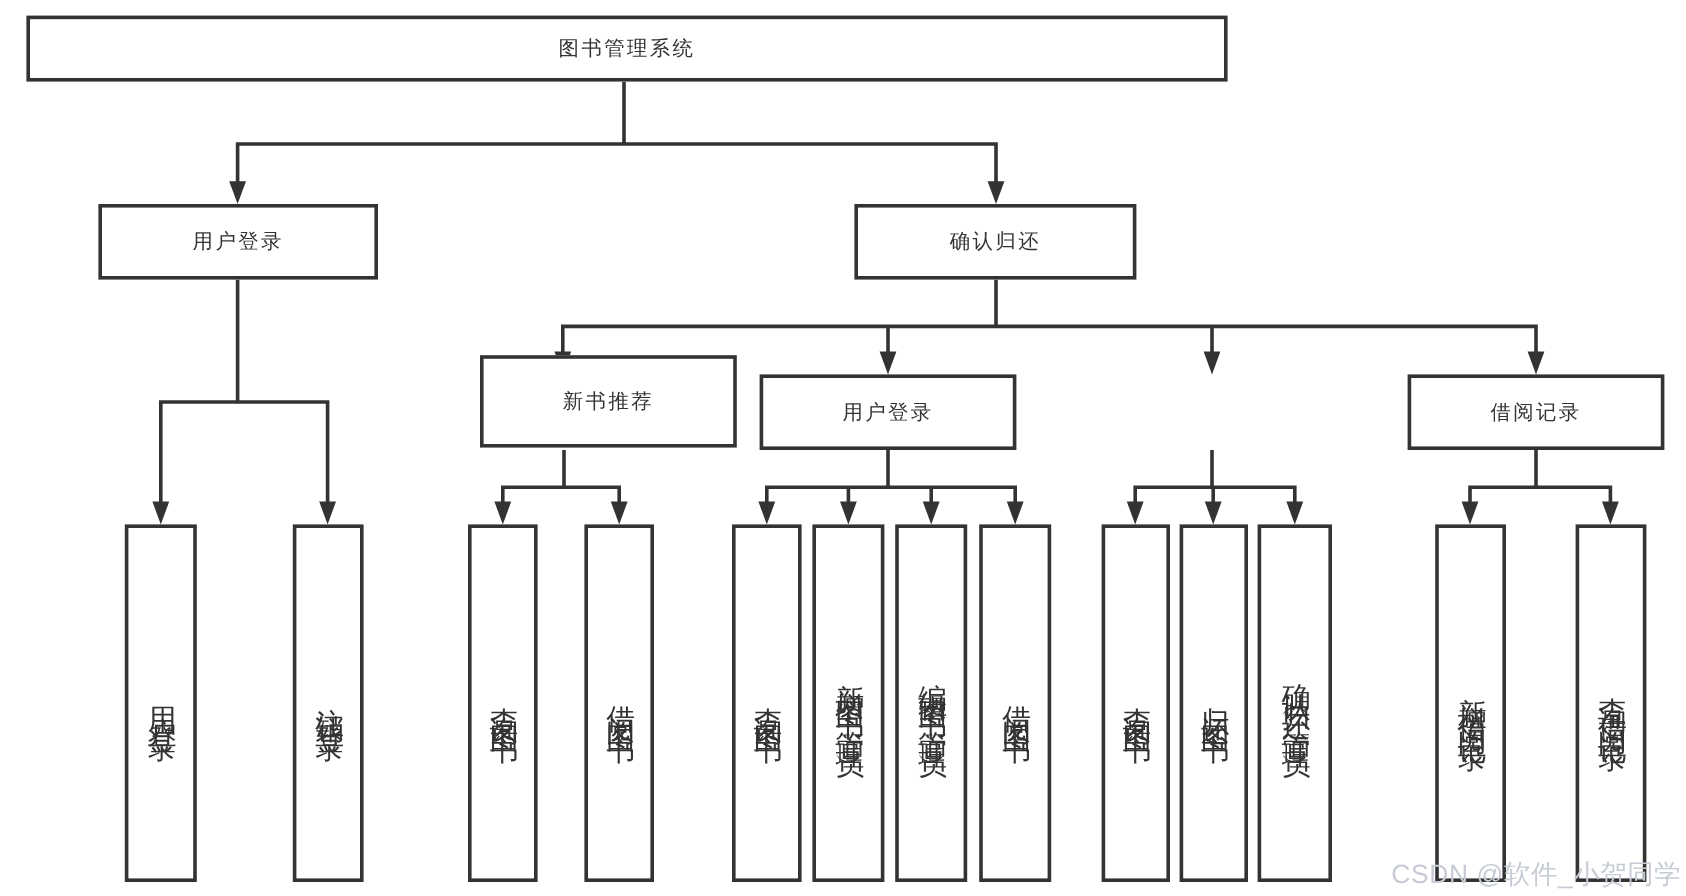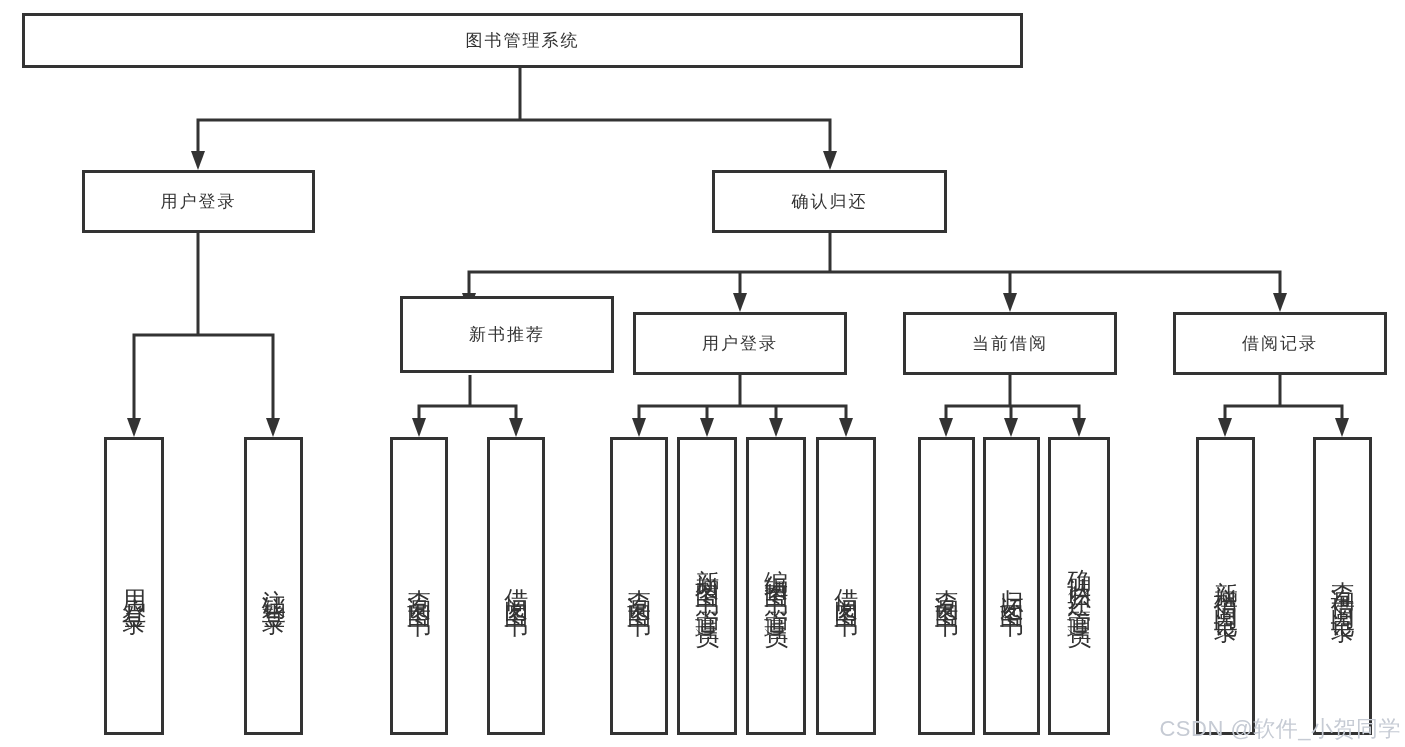--- a/index.html
+++ b/index.html
@@ -145,23 +145,20 @@
   <div class="node h n-a2">
     <span>确认归还</span>
   </div>
 
   <div class="node h n-b1">
     <span>新书推荐</span>
   </div>
   <div class="node h n-b2">
     <span>用户登录</span>
   </div>
-  <div class="node h n-b3">
-    <span>当前借阅</span>
-  </div>
   <div class="node h n-b4">
     <span>借阅记录</span>
   </div>
 
   <div class="node v leaf n-c1">
     <span class="vtext">用户登录</span>
   </div>
   <div class="node v leaf n-c2">
     <span class="vtext">注销登录</span>
   </div>

